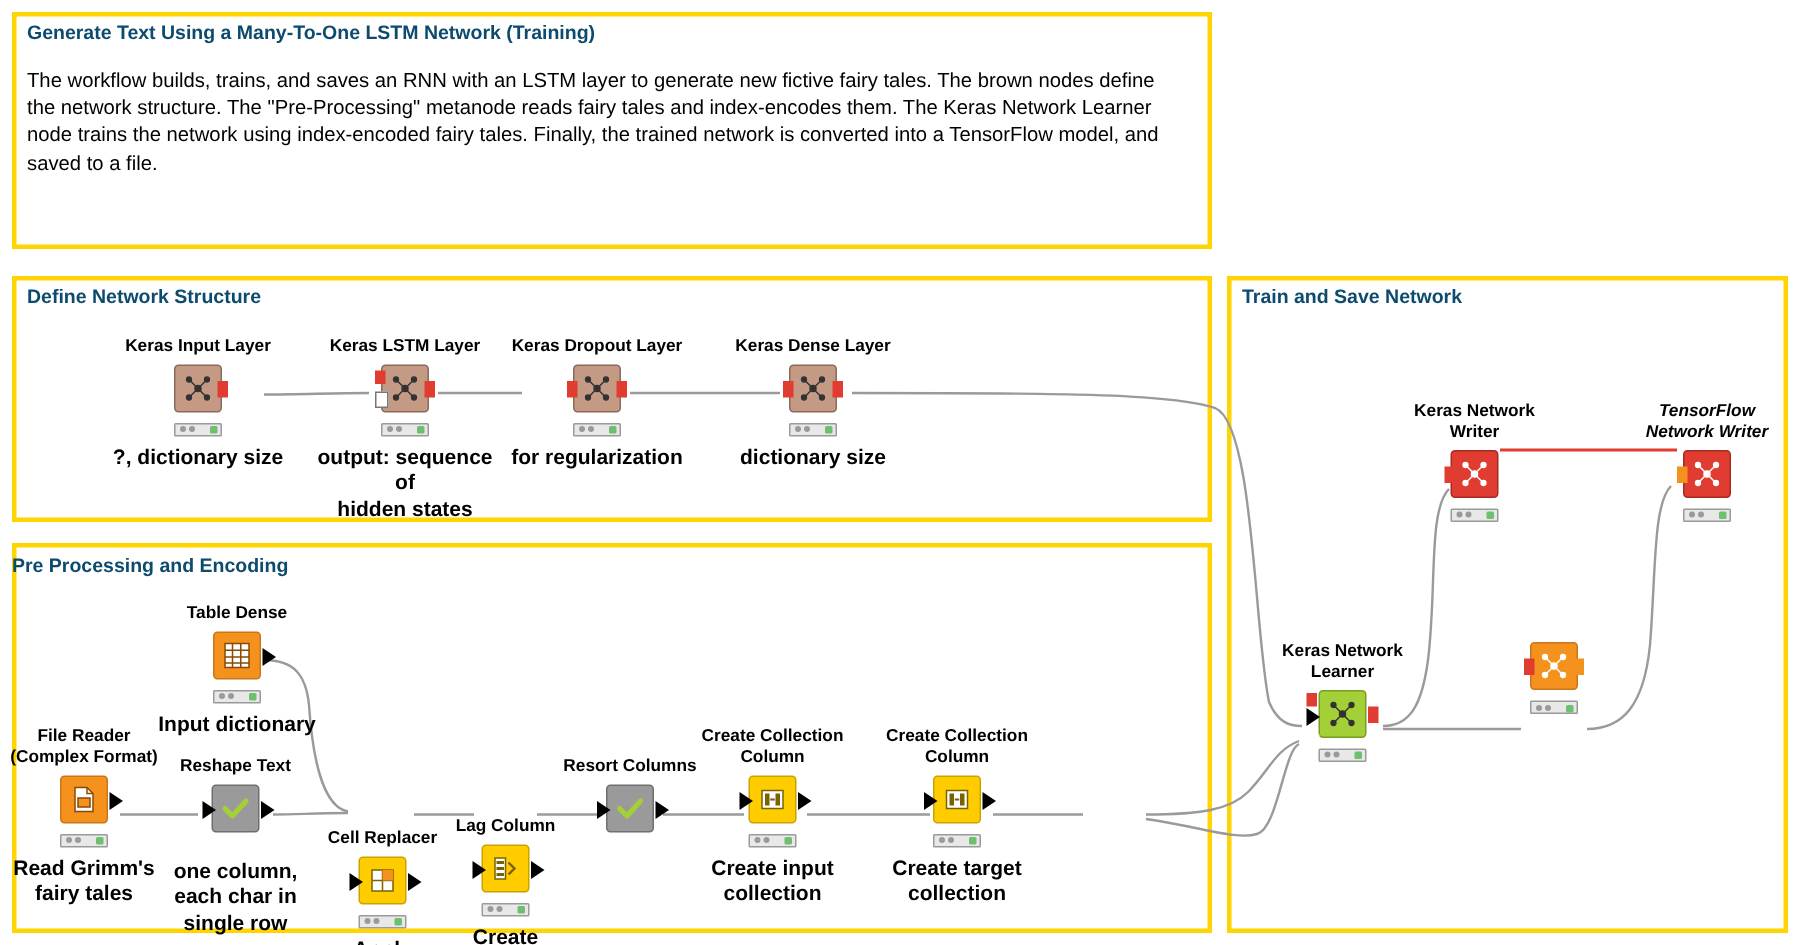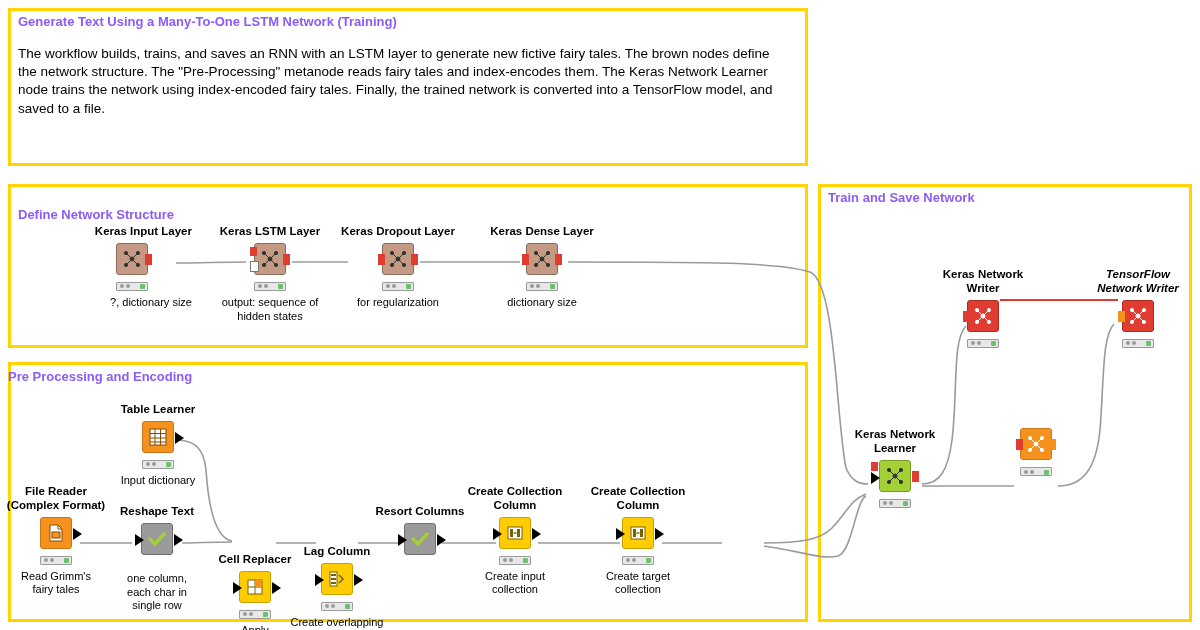--- a/index.html
+++ b/index.html
@@ -30,21 +30,21 @@
   .box {
     position: absolute;
     border: 3px solid #FFD400;
     background: transparent;
     box-sizing: border-box;
   }
   .box-title {
     position: absolute;
     font-size: 13px;
     font-weight: bold;
-    color: #8b5cf6;
+    color: #0c4a6e;
     white-space: nowrap;
   }
   .box-desc {
     position: absolute;
     font-size: 13.5px;
     color: #000;
     line-height: 1.35;
   }
   
   .node {
@@ -112,25 +112,26 @@
     background: #9a9a9a;
   }
   .status .led {
     position: absolute;
     right: 2px; top: 1.5px;
     width: 5px; height: 5px;
     background: #6ec06e;
     border-radius: 1px;
   }
   .node-sub {
-    font-size: 11px;
+    font-size: 14px;
     color: #000;
     line-height: 1.25;
     margin-top: 5px;
     white-space: pre-line;
+    font-weight: bold;
   }
   
   .ic-brown  { background: #C49A85; border: 1px solid #8a6a58; }
   .ic-orange { background: #F5921E; border: 1px solid #c9751a; }
   .ic-yellow { background: #FFCC00; border: 1px solid #c9a100; }
   .ic-grey   { background: #9a9a9a; border: 1px solid #6f6f6f; }
   .ic-green  { background: #A4D037; border: 1px solid #799c22; }
   .ic-red    { background: #E03C31; border: 1px solid #a82b22; }
   .p-red    { background: #E03C31; }
   .p-orange { background: #F5921E; }
@@ -139,21 +140,21 @@
 </head>
 <body>
 
 <div class="canvas">
 
   <div class="box" style="left:8px; top:8px; width:800px; height:158px;"></div>
   <div class="box-title" style="left:18px; top:14px;">Generate Text Using a Many-To-One LSTM Network (Training)</div>
   <div class="box-desc" style="left:18px; top:45px; width:760px;">The workflow builds, trains, and saves an RNN with an LSTM layer to generate new fictive fairy tales. The brown nodes define the network structure. The "Pre-Processing" metanode reads fairy tales and index-encodes them. The Keras Network Learner node trains the network using index-encoded fairy tales. Finally, the trained network is converted into a TensorFlow model, and saved to a file.</div>
 
   <div class="box" style="left:8px; top:184px; width:800px; height:164px;"></div>
-  <div class="box-title" style="left:18px; top:190px;margin-top:17px;">Define Network Structure</div>
+  <div class="box-title" style="left:18px; top:190px;">Define Network Structure</div>
 
   <div class="box" style="left:8px; top:362px; width:800px; height:260px;"></div>
   <div class="box-title" style="left:8px; top:369px;">Pre Processing and Encoding</div>
 
   <div class="box" style="left:818px; top:184px; width:374px; height:438px;"></div>
   <div class="box-title" style="left:828px; top:190px;">Train and Save Network</div>
 
   <svg class="wires" viewBox="0 0 1200 630">
 
     <path d="M176,263 C200,263 222,262 246,262" stroke="#9a9a9a" stroke-width="1.6" fill="none"></path>
@@ -176,21 +177,21 @@
 
     <path d="M922,484 C940,484 948,470 952,440 C958,392 952,340 966,326" stroke="#9a9a9a" stroke-width="1.6" fill="none"></path>
 
     <path d="M922,486 C952,486 984,486 1014,486" stroke="#9a9a9a" stroke-width="1.6" fill="none"></path>
 
     <path d="M1058,486 C1082,486 1096,470 1100,430 C1104,380 1102,336 1114,324" stroke="#9a9a9a" stroke-width="1.6" fill="none"></path>
 
     <path d="M1000,300 L1118,300" stroke="#E03C31" stroke-width="2" fill="none"></path>
   </svg>
 
-  <div class="node" style="left:72px; top:225px;text-align:right;">
+  <div class="node" style="left:72px; top:225px;">
     <div class="node-title">Keras Input Layer</div>
     <div class="node-body">
       <div class="node-icon ic-brown">
         <svg class="glyph" width="20" height="20" viewBox="0 0 20 20">
           <g stroke="#333" stroke-width="1" fill="#333">
             <circle cx="4" cy="4" r="1.6"></circle>
               <circle cx="4" cy="16" r="1.6"></circle>
             <circle cx="10" cy="10" r="2"></circle>
             <circle cx="16" cy="4" r="1.6"></circle>
               <circle cx="16" cy="16" r="1.6"></circle>
@@ -294,21 +295,21 @@
     </div>
     <div class="status">
         <span class="dot"></span>
         <span class="dot"></span>
         <span class="led"></span>
       </div>
     <div class="node-sub">for regularization</div>
   </div>
 
   <div class="node" style="left:98px; top:403px;">
-    <div class="node-title">Table Learner</div>
+    <div class="node-title">Table Dense</div>
     <div class="node-body">
       <div class="node-icon ic-orange">
         <svg class="glyph" width="18" height="18" viewBox="0 0 18 18">
           <rect x="1" y="1" width="16" height="16" fill="#fff" stroke="#8a4a00"></rect>
           <line x1="1" y1="5.5" x2="17" y2="5.5" stroke="#8a4a00"></line>
           <line x1="1" y1="10" x2="17" y2="10" stroke="#8a4a00"></line>
           <line x1="1" y1="14" x2="17" y2="14" stroke="#8a4a00"></line>
           <line x1="6" y1="1" x2="6" y2="17" stroke="#8a4a00"></line>
           <line x1="11.5" y1="1" x2="11.5" y2="17" stroke="#8a4a00"></line>
         </svg>

